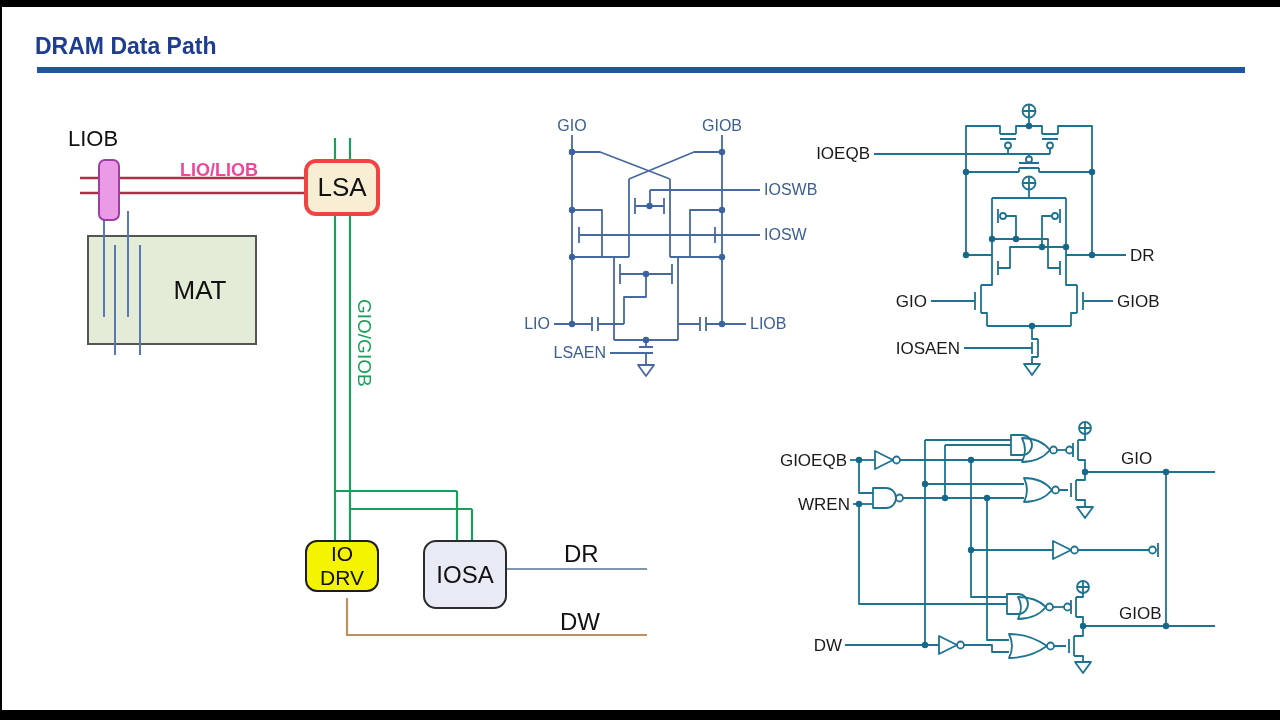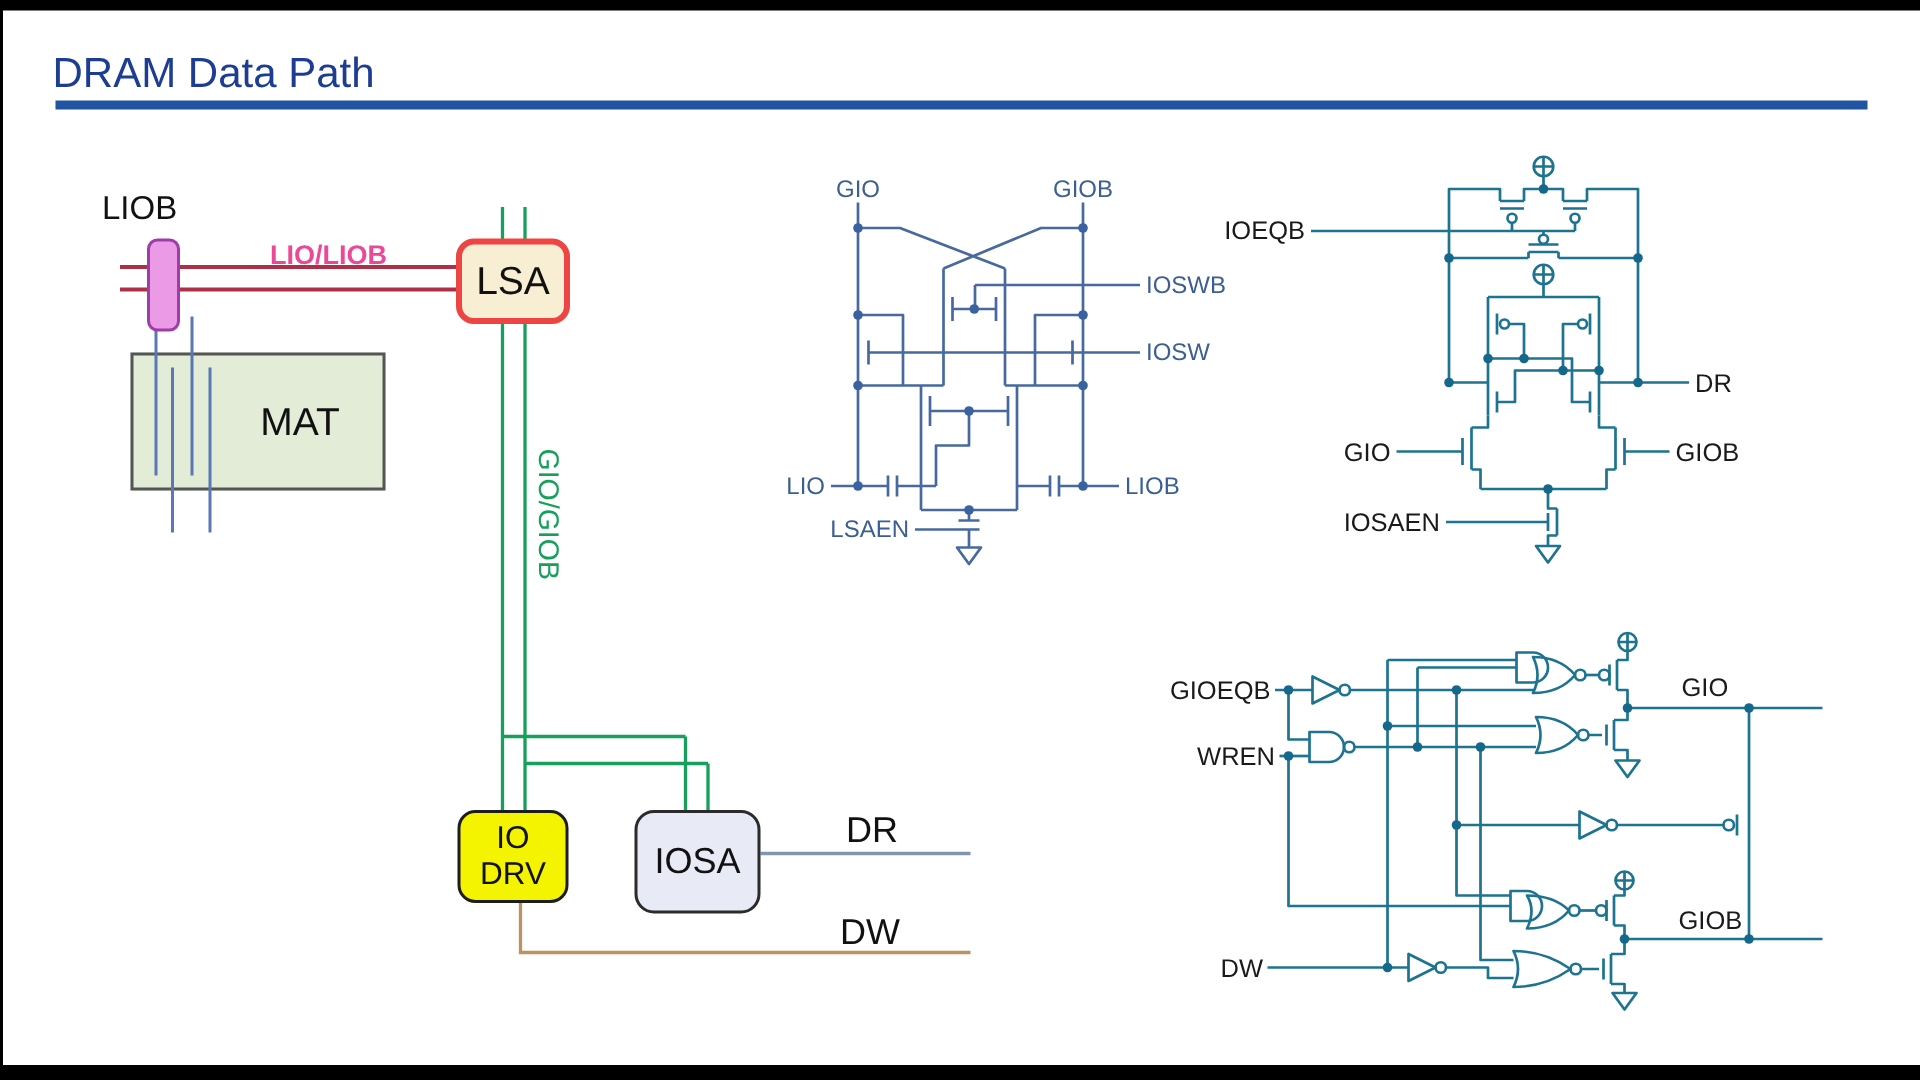--- a/index.html
+++ b/index.html
@@ -1,28 +1,28 @@
 <!DOCTYPE html>
 <html><head>
 <meta charset="utf-8">
 <style>
   html,body{margin:0;padding:0;background:#000;}
   #stage{position:relative;width:1280px;height:720px;background:#000;overflow:hidden;
          font-family:"Liberation Sans", sans-serif;}
   .slide{position:absolute;left:2px;top:7px;right:0;bottom:10px;background:#ffffff;}
   .abs{position:absolute;}
   
-  .title{left:33px;top:26px;font-size:28px;font-weight:normal;color:#1d3d92;letter-spacing:0px;}
+  .title{left:33px;top:26px;font-size:23px;font-weight:bold;color:#1d3d92;letter-spacing:0px;}
   .title-rule{left:35px;top:60px;width:1208px;height:6px;background:#2153a3;}
   
   .blk{display:flex;align-items:center;justify-content:center;color:#111;box-sizing:border-box;}
   .blsa-pill{left:96px;top:152px;width:18px;height:58px;background:#eb9be6;border:2px solid #a03ca8;border-radius:7px;z-index:3;}
-  .mat{left:85px;top:228px;width:170px;height:92px;background:#e3ecd6;border:2px solid #555;font-size:26px;z-index:1;padding-left:56px;}
+  .mat{left:85px;top:228px;width:170px;height:110px;background:#e3ecd6;border:2px solid #555;font-size:26px;z-index:1;padding-left:56px;}
   .lsa{left:302px;top:152px;width:76px;height:57px;background:#f8eed3;border:4px solid #ef4444;border-radius:12px;font-size:26px;z-index:3;}
-  .iodrv{left:303px;top:533px;width:74px;height:62px;background:#f4f400;border:2.5px solid #1d1d1d;border-radius:12px;font-size:21px;line-height:1.12;text-align:center;z-index:3;flex-direction:column;}
+  .iodrv{left:303px;top:533px;width:74px;height:52px;background:#f4f400;border:2.5px solid #1d1d1d;border-radius:12px;font-size:21px;line-height:1.12;text-align:center;z-index:3;flex-direction:column;}
   .iosa{left:421px;top:533px;width:84px;height:69px;background:#e8ebf5;border:2px solid #2b2b2b;border-radius:13px;font-size:24px;z-index:3;}
   .lbl-blsa{left:66px;top:119px;font-size:22px;color:#111;}
   .lbl-liobus{left:178px;top:153px;font-size:18px;font-weight:bold;color:#ec4899;}
   .lbl-giobus{left:351px;top:292px;font-size:19px;color:#16a05c;writing-mode:vertical-rl;}
   .lbl-dr{left:562px;top:533px;font-size:24px;color:#111;}
   .lbl-dw{left:558px;top:601px;font-size:24px;color:#111;}
   .wires{left:0;top:0;z-index:2;overflow:visible;}
   svg{overflow:visible;}
   text{font-family:"Liberation Sans", sans-serif;}
   .ckt-blue text{fill:#3c5e92;font-size:16px;}

